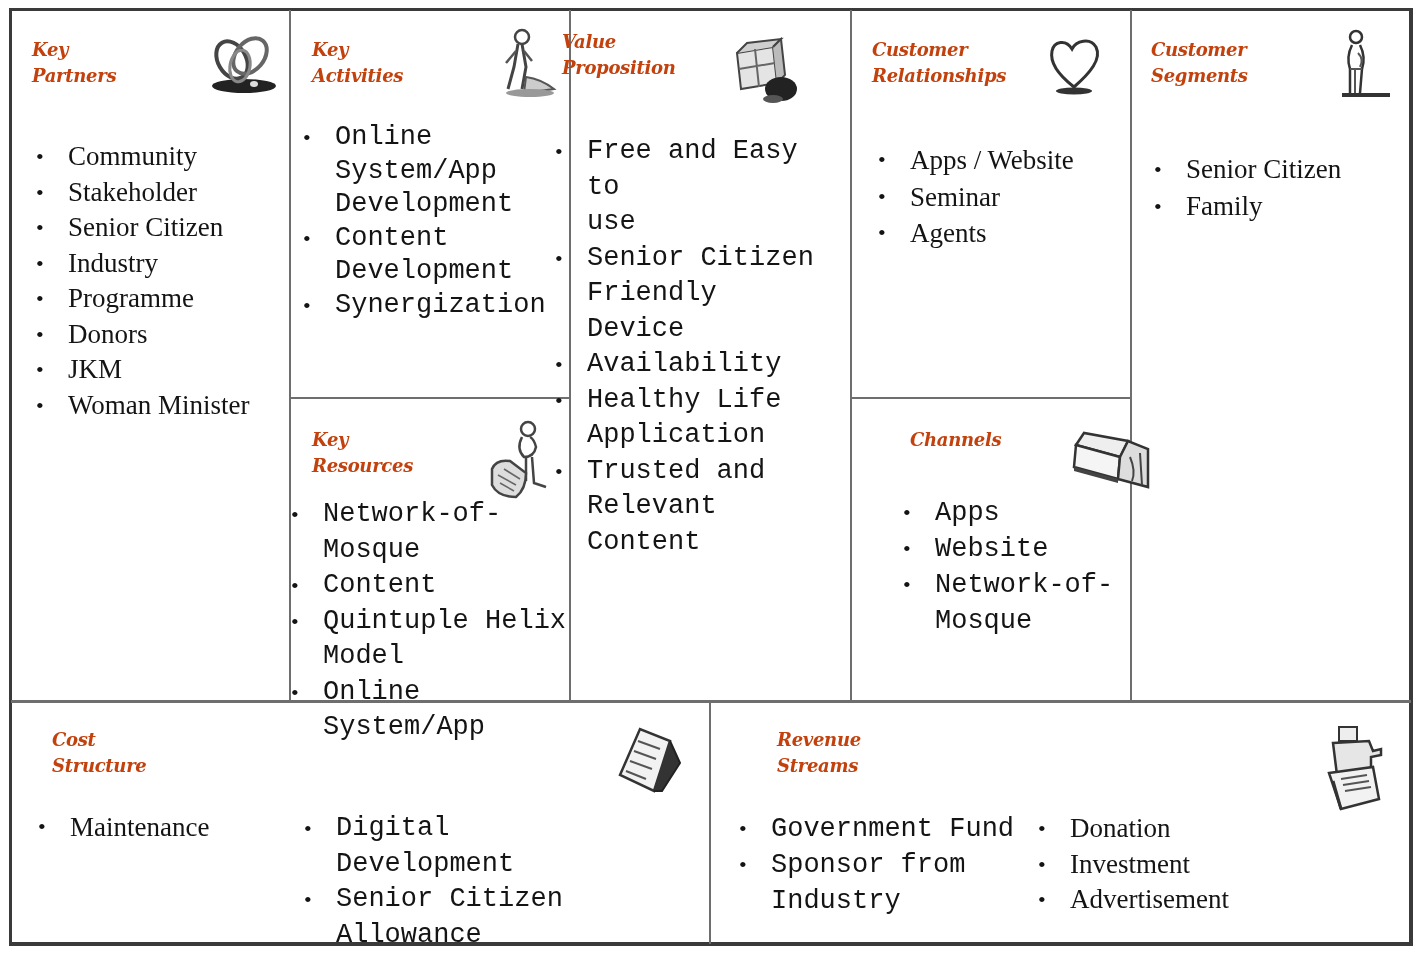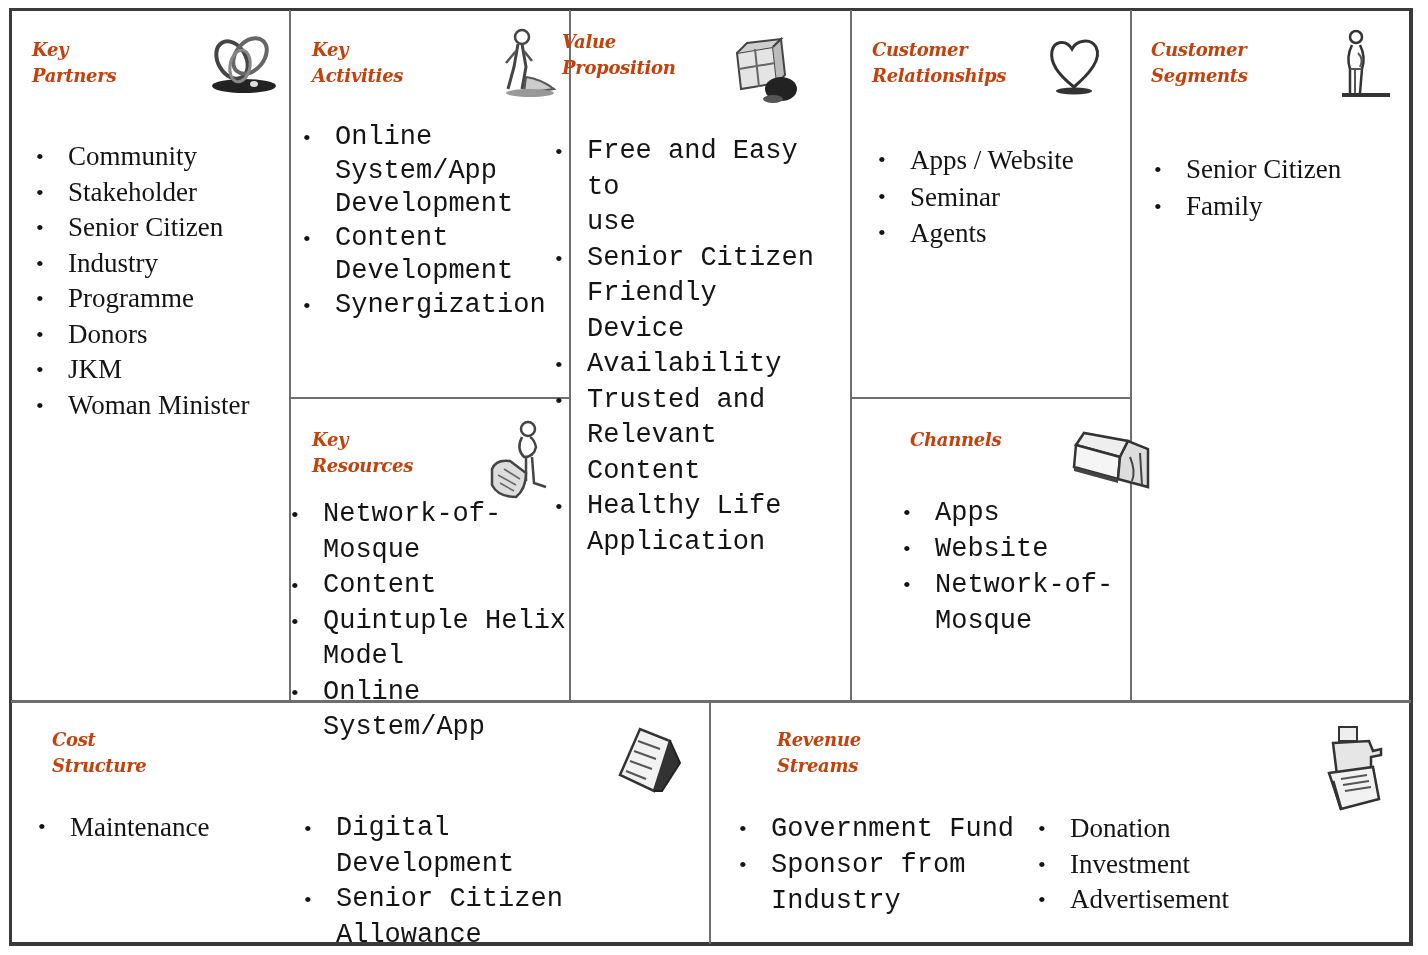--- a/index.html
+++ b/index.html
@@ -135,26 +135,26 @@
         <span class="l2">use</span>
       </li>
     <li>
         <span class="l2">Senior Citizen</span>
         <span class="l2">Friendly Device</span>
       </li>
     <li>
         <span class="l2">Availability</span>
       </li>
     <li>
+        <span class="l2">Healthy Life</span>
+        <span class="l2">Application</span>
+      </li>
+    <li>
         <span class="l2">Trusted and</span>
         <span class="l2">Relevant Content</span>
-      </li>
-    <li>
-        <span class="l2">Healthy Life</span>
-        <span class="l2">Application</span>
       </li>
   </ul>
 </div>
 
 <div class="block" style="left:852px; top:11px; width:278px; height:386px;">
   <div class="title" style="left:20px; top:26px;">
     <span>Customer</span>
     <span>Relationships</span>
   </div>
   <svg class="icon" style="left:192px; top:26px;" width="60" height="62" viewBox="0 0 60 62">

